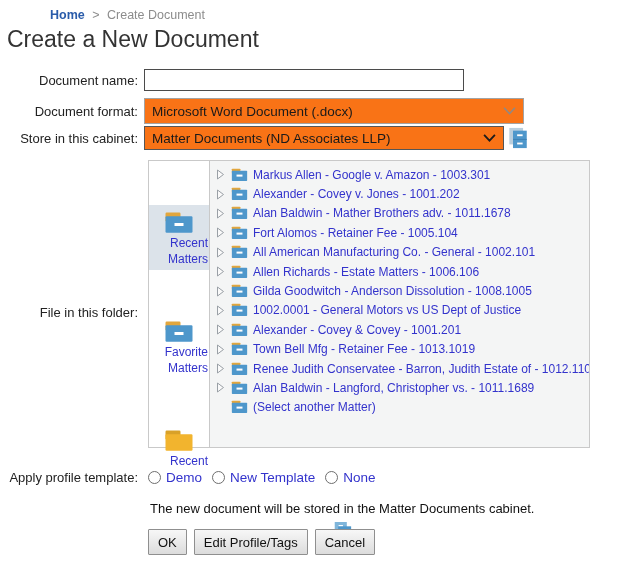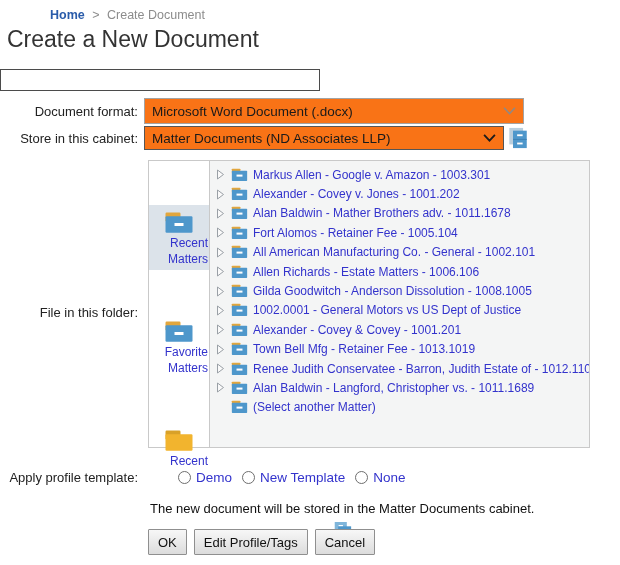--- a/index.html
+++ b/index.html
@@ -78,21 +78,21 @@
   
   .mf-tab   { fill: var(--folder-tab-yellow, #e2a63d); }
   .mf-front { fill: var(--folder-blue, #4e97cb); }
   .mf-minus { fill: #fff; }
   .yf-tab   { fill: #d9a128; }
   .yf-front { fill: var(--yellow-folder, #f2b42e); }
 
   .file-label { top: 305px; }
 
   
-  .row-radio { top: 470px; gap: 30px; }
+  .row-radio { top: 470px; }
   .radios { display: flex; align-items: center; gap: 10px; margin-left: 4px; }
   .radio-opt { display: inline-flex; align-items: center; gap: 5px; cursor: pointer; }
   .rb {
     width: 13px; height: 13px; border: 1px solid #6e6e6e; border-radius: 50%;
     background: #fff; position: relative; display: inline-block; flex: 0 0 13px;
   }
   .rlabel { font-size: 13.5px; color: var(--item-blue, #3333cc); }
 
   
   .note { left: 150px; top: 501px; font-size: 13px; color: #111; display: flex; align-items: center; gap: 5px; flex-direction: column; }
@@ -114,20 +114,21 @@
 
 <div class="abs breadcrumb">
   <a class="bc-home">Home</a>
   <span class="bc-sep">&gt;</span>
   <span class="bc-cur">Create Document</span>
 </div>
 
 <h1 class="abs title">Create a New Document</h1>
 
 <div class="abs frow row-name">
+  <label class="flabel">Document name:</label>
   <input class="name-input" type="text" value="" style="">
 </div>
 
 <div class="abs frow row-format">
   <label class="flabel">Document format:</label>
   <div class="selectbox sel-format">
     <span>Microsoft Word Document (.docx)</span>
     <svg class="chev chev-gray" viewBox="0 0 16 10">
       <polyline points="2,1.5 8,8 14,1.5"></polyline>
     </svg>

